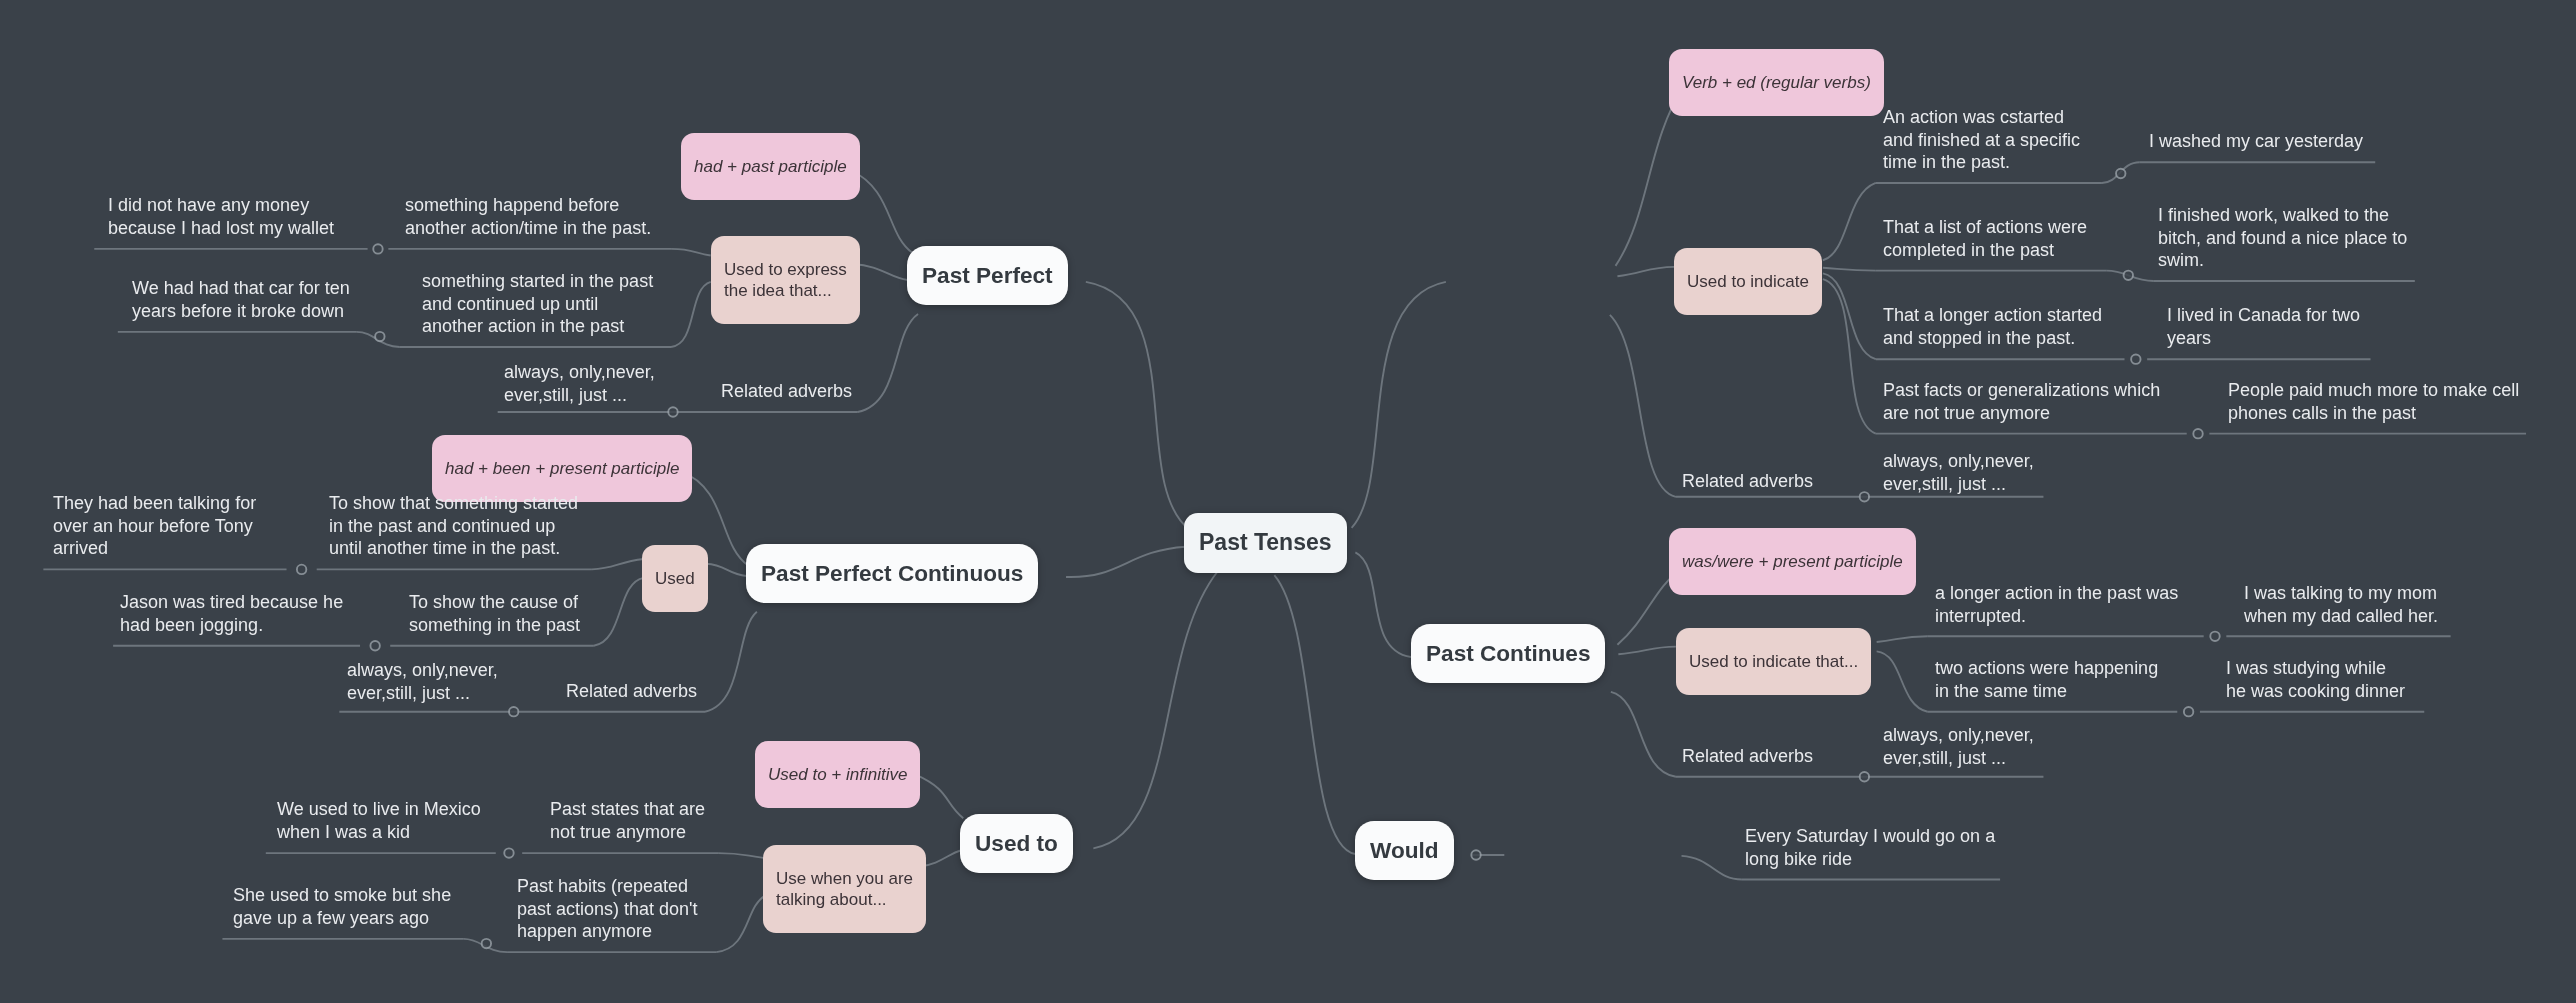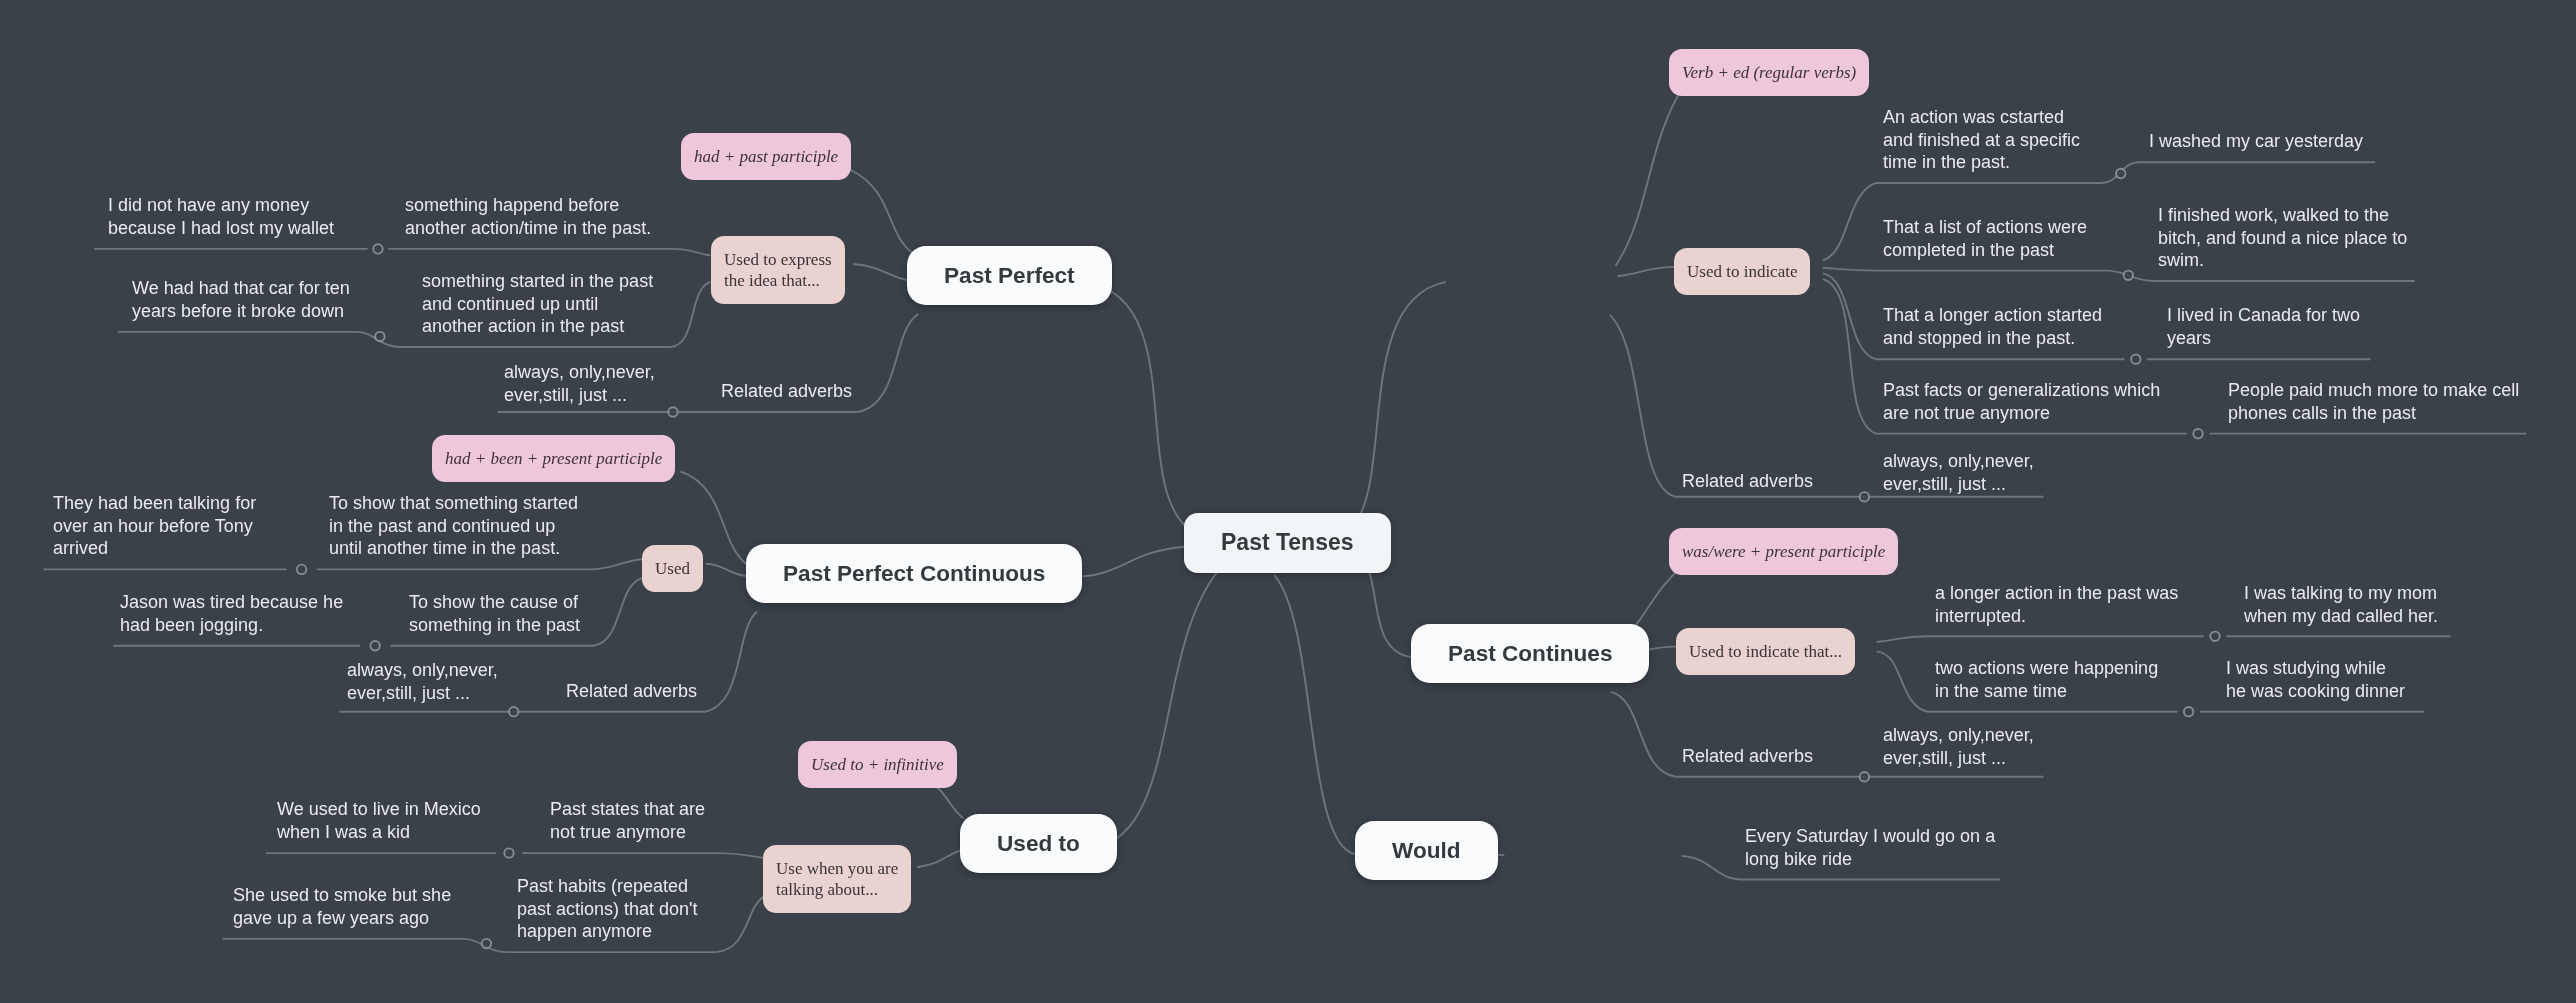--- a/index.html
+++ b/index.html
@@ -15,41 +15,40 @@
   svg.connectors .c { fill:none; stroke:var(--line,#98a0a7); stroke-width:2; opacity:.55; }
   svg.connectors .dot { fill:var(--bg,#3a4149); stroke:var(--line,#98a0a7); stroke-width:2; opacity:.8; }
 
   .topic {
     position:absolute;
     background: var(--node-bg, #fafbfc);
     color:#343a40;
     font-weight:bold;
     font-size:22.6px;
     line-height:1.2;
-    padding:16px 37px;
+    padding:16px 15px;
     border-radius:19px;
     white-space:nowrap;
     box-shadow:0 1.9px 7.5px rgba(0,0,0,.28);
     z-index:2;
   }
   .center-topic {
     font-size:23px;
     border-radius:14px;
     background: var(--center-bg, #f2f5f7);
   }
   .badge {
     position:absolute;
     font-size:17px;
     line-height:21px;
-    padding:13px 13px;
+    padding:23px 13px;
     border-radius:13px;
     color:#3c3338;
     white-space:pre-line;
     z-index:2;
-    font-family:Liberation Serif, serif;
   }
   .badge.formula {
     background: var(--formula-bg, #efc7db);
     font-style:italic;
     white-space:nowrap;
   }
   .badge.usage { background: var(--usage-bg, #e9d2cf); }
   .badge.single { white-space:nowrap;border-radius:13px; }
   .text-node {
     position:absolute;
@@ -163,21 +162,21 @@
   <div class="topic center-topic" style="left:1184px;top:513px">Past Tenses</div>
 
   <div class="topic" style="left:907px;top:246px">Past Perfect</div>
   <div class="topic" style="left:746px;top:544px">Past Perfect Continuous</div>
   <div class="topic" style="left:960px;top:814px">Used to</div>
   <div class="topic" style="left:1411px;top:624px">Past Continues</div>
   <div class="topic" style="left:1355px;top:821px">Would</div>
 
   <div class="badge formula" style="left:681px;top:133px">had + past participle</div>
   <div class="badge formula" style="left:432px;top:435px">had + been + present participle</div>
-  <div class="badge formula" style="left:798px;top:741px">Used to + infinitive</div>
+  <div class="badge formula" style="left:755px;top:741px">Used to + infinitive</div>
   <div class="badge formula" style="left:1669px;top:49px">Verb + ed (regular verbs)</div>
   <div class="badge formula" style="left:1669px;top:528px">was/were + present participle</div>
 
   <div class="badge usage" style="left:711px;top:236px">Used to express
 the idea that...</div>
   <div class="badge usage single" style="left:642px;top:545px">Used</div>
   <div class="badge usage" style="left:763px;top:845px">Use when you are
 talking about...</div>
   <div class="badge usage single" style="left:1674px;top:248px">Used to indicate</div>
   <div class="badge usage single" style="left:1676px;top:628px">Used to indicate that...</div>

